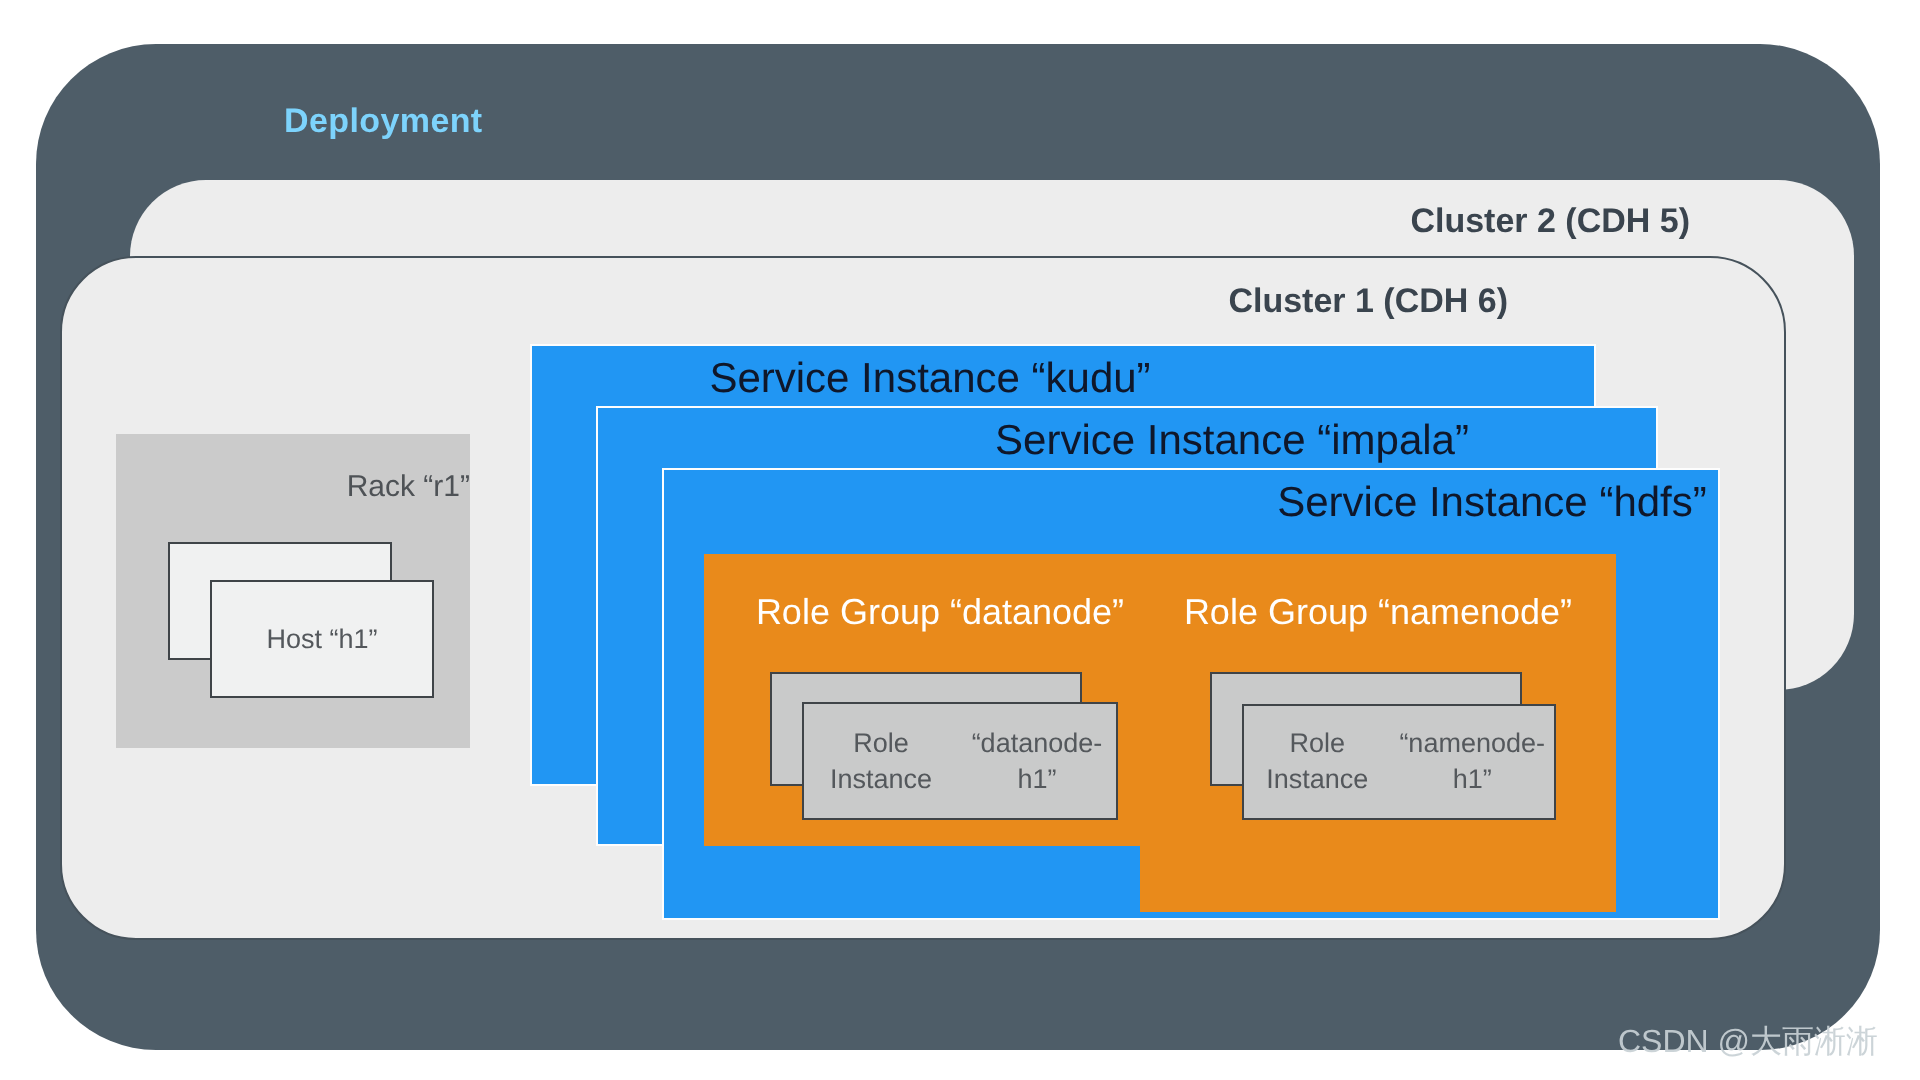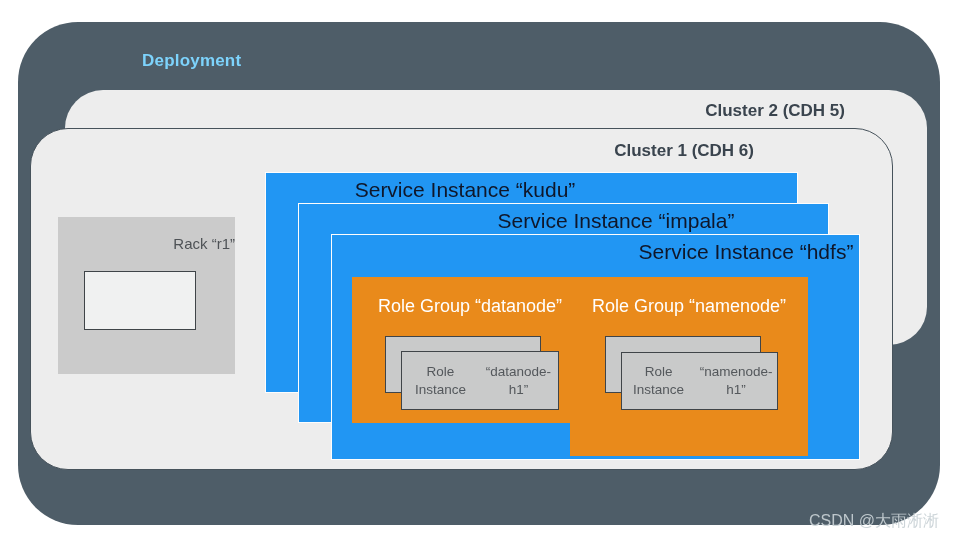--- a/index.html
+++ b/index.html
@@ -186,20 +186,23 @@
     <span class="svc-label">Service Instance “impala”</span>
   </div>
 
   <div class="abs svc svc-hdfs">
     <span class="svc-label">Service Instance “hdfs”</span>
   </div>
 
   <div class="abs rack">
     <span class="rack-label">Rack “r1”</span>
     <div class="host-box host-back"></div>
+    <div class="host-box host-front">
+      <span>Host “h1”</span>
+    </div>
   </div>
 
   <div class="role-group rg-datanode">
     <span class="rg-label">Role Group “datanode”</span>
     <div class="inst-box inst-back"></div>
     <div class="inst-box inst-front">
       <span>Role Instance</span>
       <span>“datanode-h1”</span>
     </div>
   </div>

